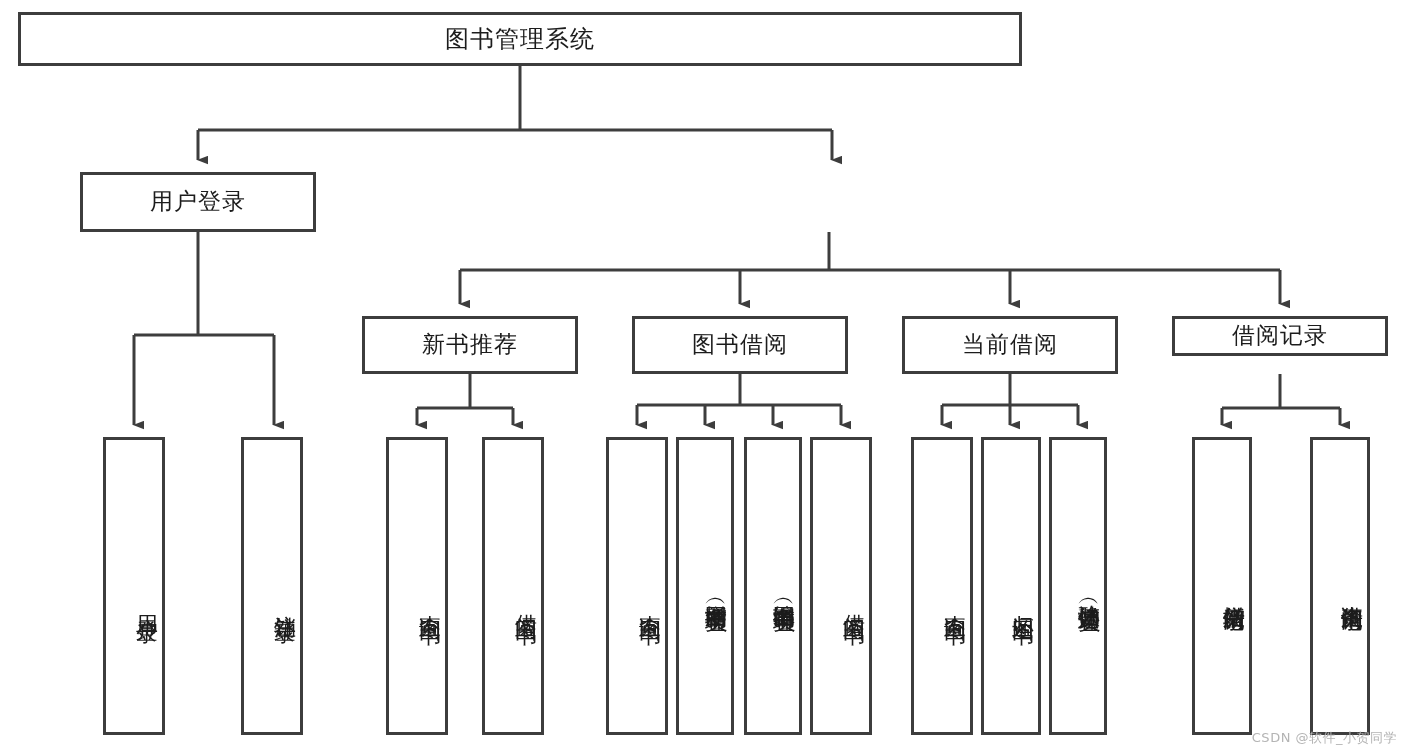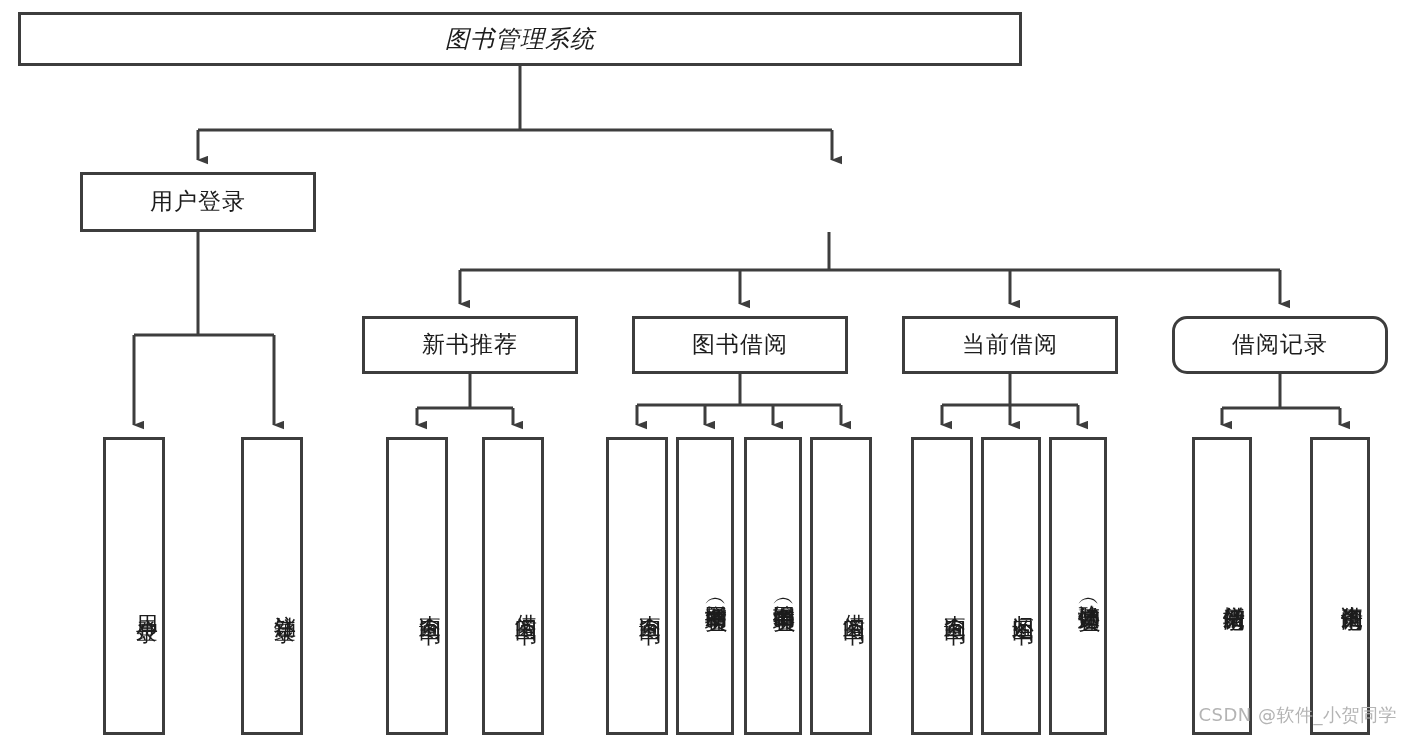--- a/index.html
+++ b/index.html
@@ -35,21 +35,20 @@
     justify-content: center;
     color: #1c1c1c;
   }
   .node.horiz {
     font-size: 23px;
     letter-spacing: 1px;
     line-height: 1.2;
   }
   .node.root {
     font-size: 24px;
-    font-style: italic;
   }
   .node.vert {
     writing-mode: vertical-rl;
     text-orientation: upright;
     align-items: flex-start;
     justify-content: center;
     padding-top: 34px;
     font-size: 22px;
     letter-spacing: 3px;
   }
@@ -58,22 +57,22 @@
     letter-spacing: 1px;
   }
   .vtext {
     writing-mode: vertical-rl;
     text-orientation: upright;
     white-space: nowrap;
   }
   #watermark {
     position: absolute;
     right: 8px;
-    bottom: 20px;
-    font-size: 18px;
+    bottom: 0;
+    font-size: 13px;
     color: #b4b4b4;
     letter-spacing: 0.5px;
     white-space: nowrap;
   }
 </style>
 </head>
 <body>
 
 <div id="canvas">
 
@@ -137,21 +136,21 @@
 
   <div class="node horiz" style="left:632px;top:316px;width:216px;height:58px;">
     <span>图书借阅</span>
   </div>
   <div class="node horiz" style="left:362px;top:316px;width:216px;height:58px;">
     <span>新书推荐</span>
   </div>
   <div class="node horiz" style="left:902px;top:316px;width:216px;height:58px;align-items:center;">
     <span>当前借阅</span>
   </div>
-  <div class="node horiz" style="left:1172px;top:316px;width:216px;height:58px;border-radius:15px;">
+  <div class="node horiz" style="left:1172px;top:316px;width:216px;height:40px;">
     <span>借阅记录</span>
   </div>
 
   <div class="node vert" style="left:103px;top:437px;width:62px;height:298px;">
     <span class="vtext">用户登录</span>
   </div>
   <div class="node vert" style="left:241px;top:437px;width:62px;height:298px;">
     <span class="vtext">注销登录</span>
   </div>
 

